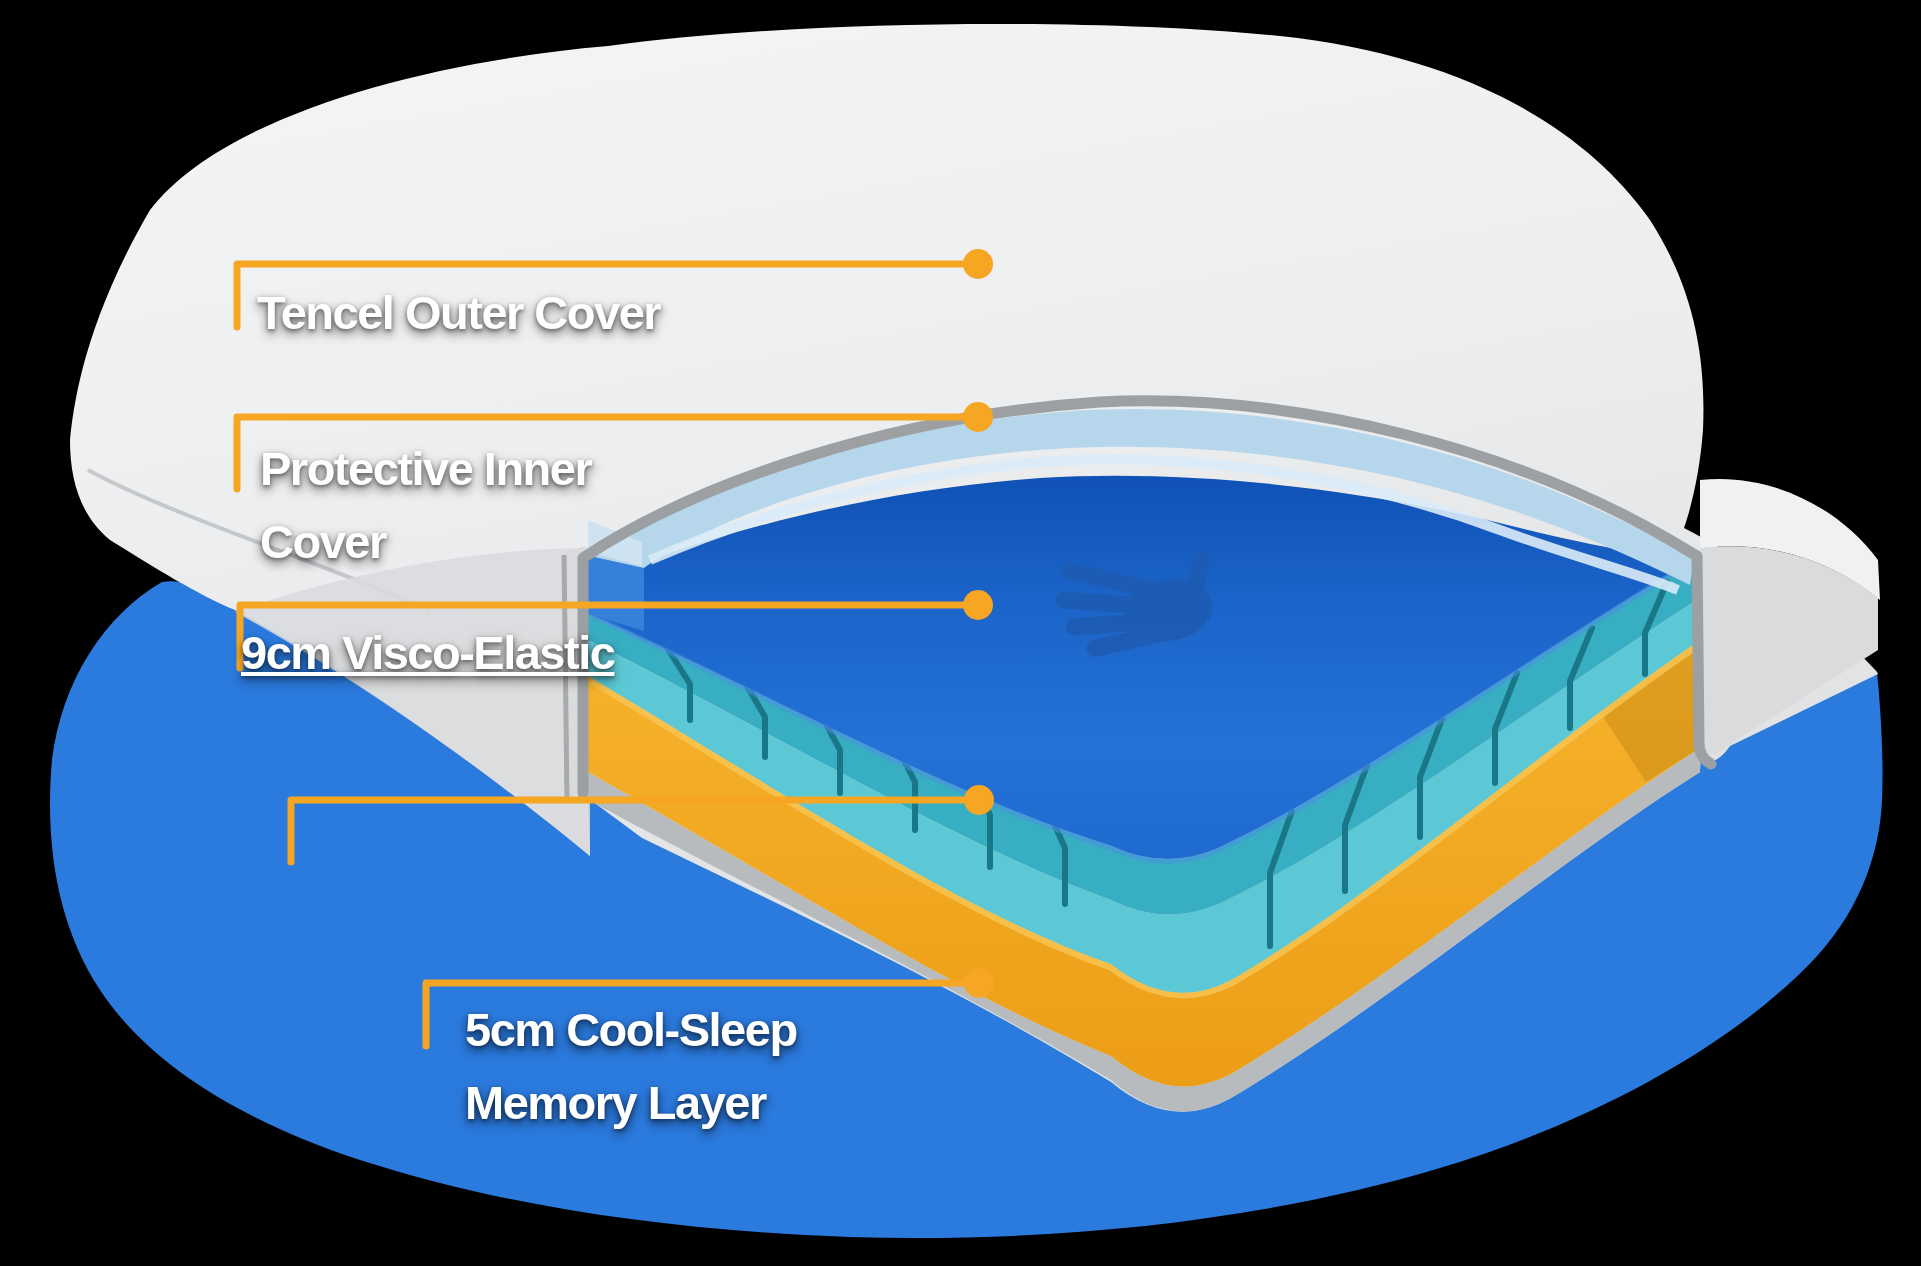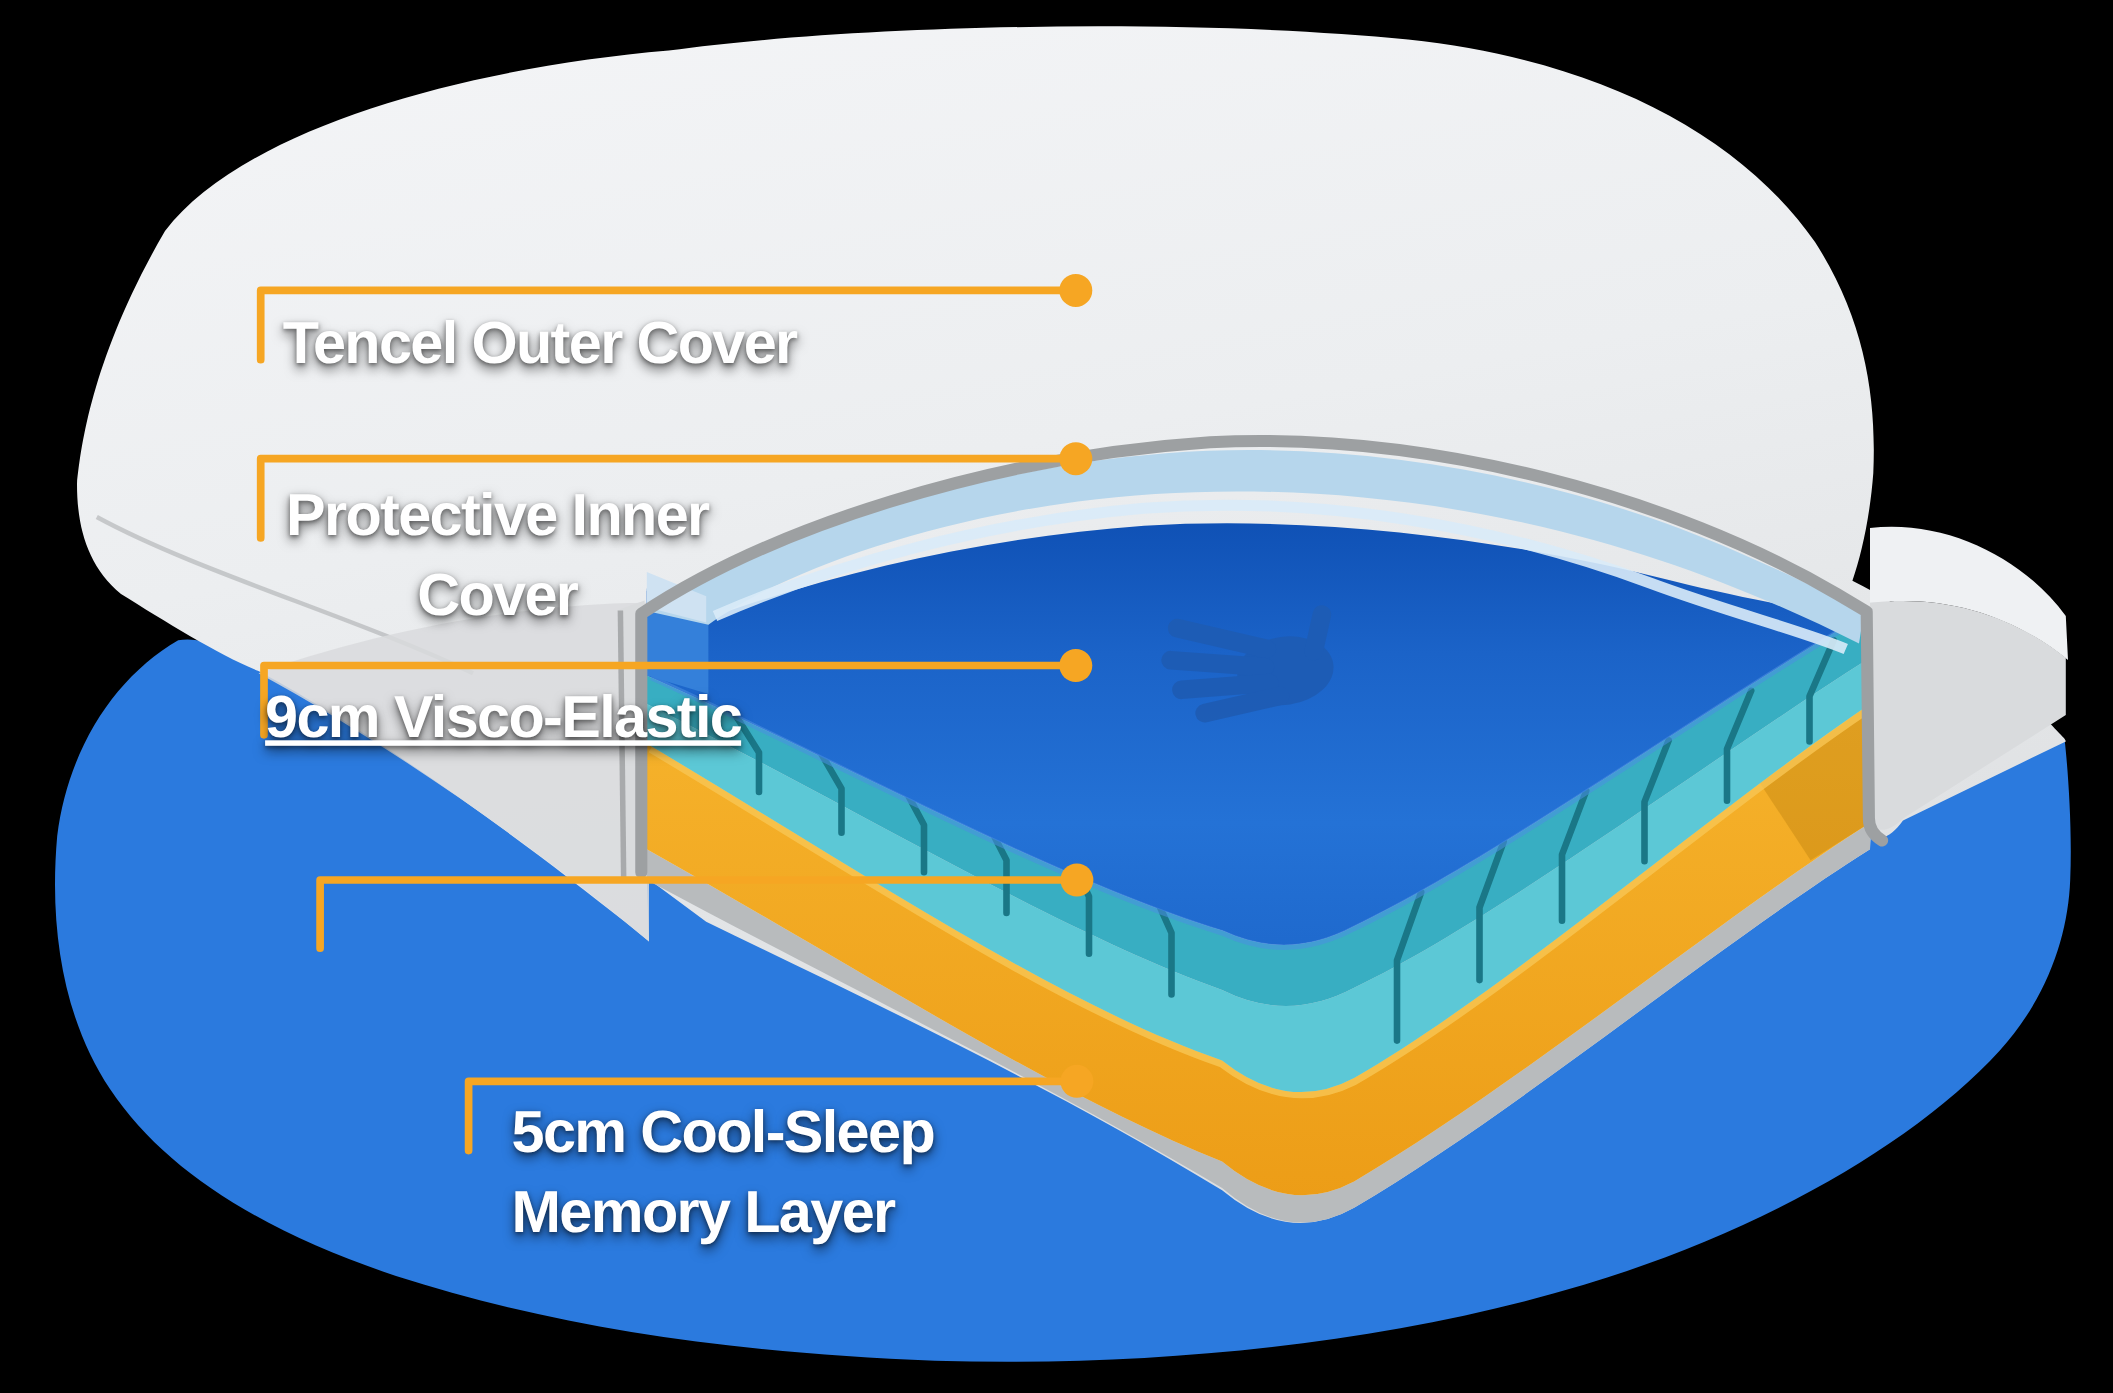--- a/index.html
+++ b/index.html
@@ -1,24 +1,24 @@
 <!DOCTYPE html>
 <html style="--background: #000000; --label-text: #ffffff; --accent-orange: #f6a623; --blob-gray-1: #f3f4f6; --blob-gray-2: #e9eaec; --blob-gray-3: #d9dbdd; --blob-blue: #2b7ade; --outline-gray: #9da0a2; --cover-face: #d9dbdd; --cover-edge: #a8aaac; --band-blue: #b6d6ec; --band-highlight: #d9ebf8; --foam-blue-dark: #0c4cb0; --foam-blue: #2270d4; --foam-blue-face: #3480da; --hand-blue: #1e5cb4; --teal-top: #38aec2; --teal-face: #5cc8d6; --teal-groove: #1a7787; --base-orange: #f0a41f; --base-orange-light: #f8c654; --rim-gray: #b8bbbd; --wall-white: #eff1f3;"><head>
 <meta charset="utf-8">
 <style>
   html,body{margin:0;padding:0;background:#000;}
   #stage{position:relative;width:1921px;height:1266px;background:var(--background,#000);overflow:hidden;
          font-family:"Liberation Sans","DejaVu Sans",sans-serif;}
   #art{position:absolute;left:0;top:0;}
-  .label{position:absolute;color:var(--label-text,#fff);font-weight:700;font-size:54px;line-height:73px;
+  .label{position:absolute;color:var(--label-text,#fff);font-weight:700;font-size:47px;line-height:73px;
          letter-spacing:-1.5px;white-space:nowrap;
          text-shadow:0 5px 11px rgba(0,0,0,.55),0 2px 4px rgba(0,0,0,.45);}
   .label div{pointer-events:none;}
   #label-tencel{left:257px;top:276px;}
-  #label-protective{left:260px;top:432px;text-align:center;}
+  #label-protective{left:260px;top:432px;}
   #label-visco{left:241px;top:616px;text-decoration:underline;}
   #label-base{left:314px;top:809px;}
   #label-airflow{left:465px;top:993px;}
 </style>
 </head>
 <body>
 
 <div id="stage">
 
   <svg id="art" width="1921" height="1266" viewBox="0 0 1921 1266">

